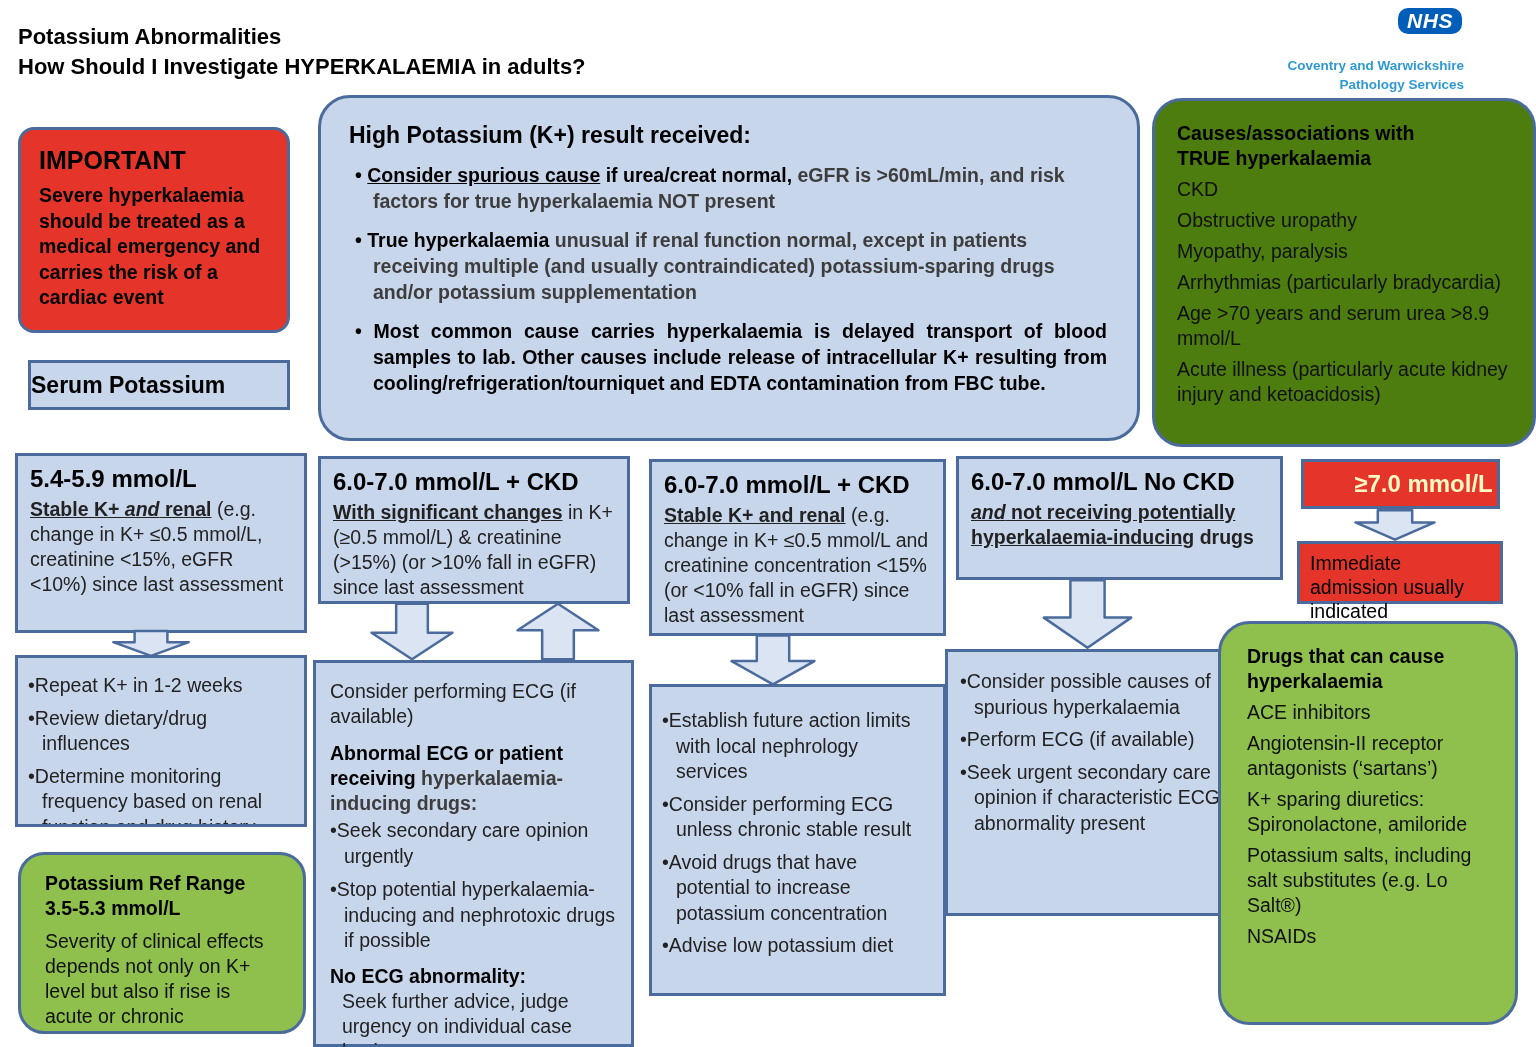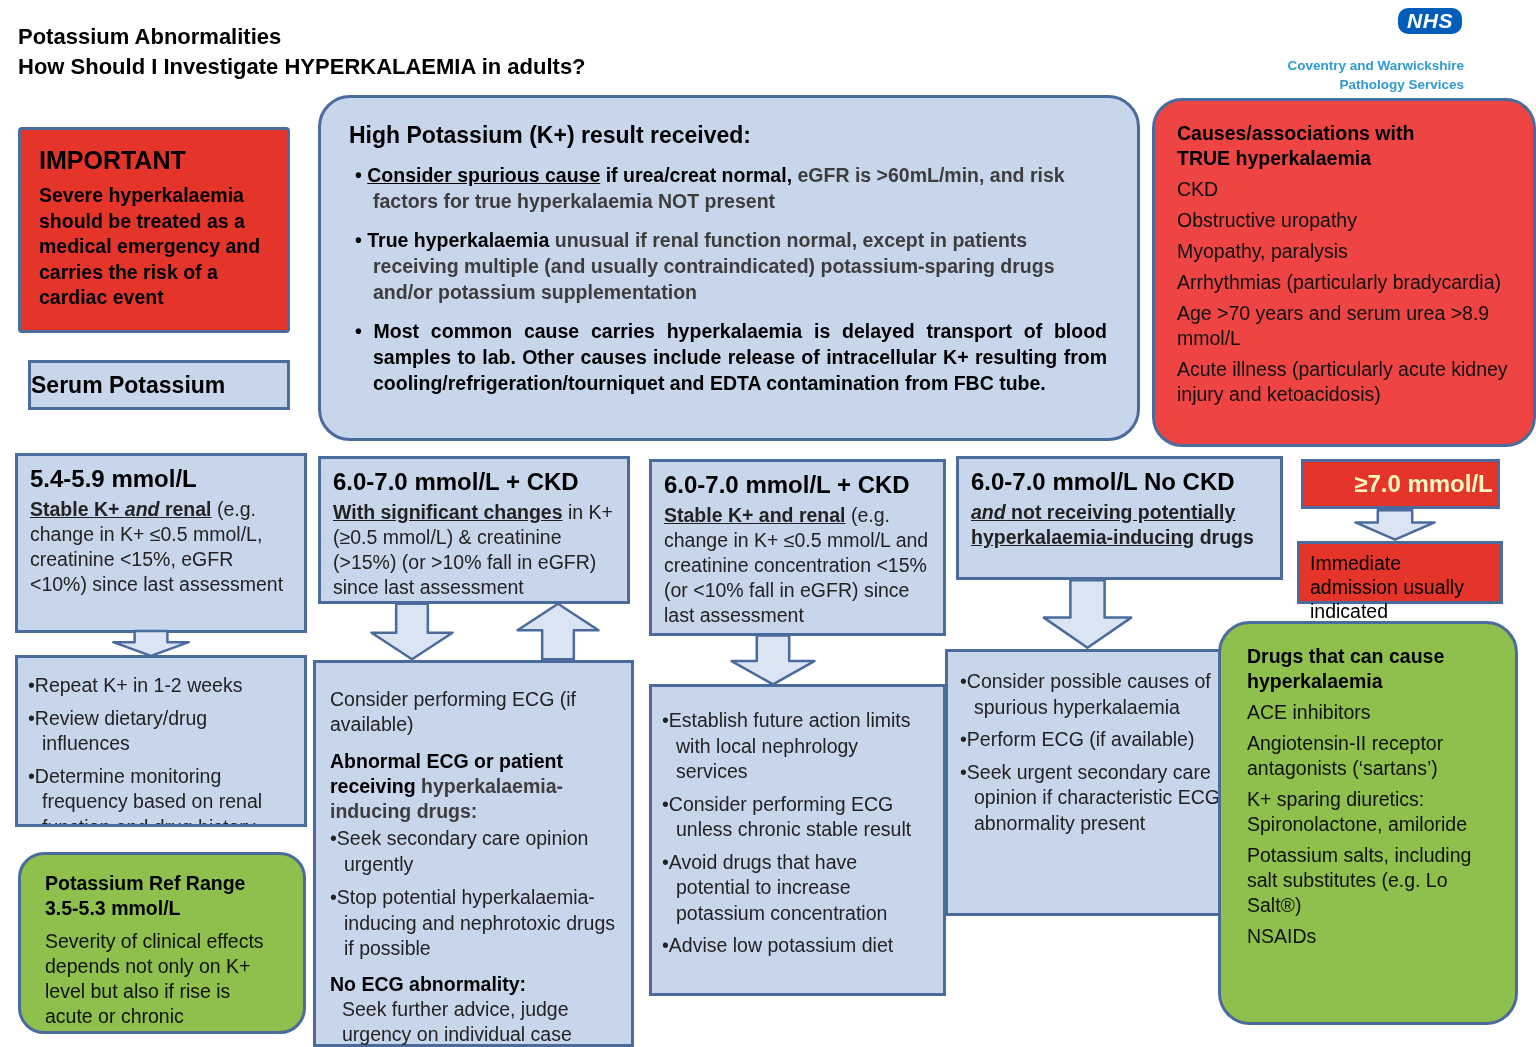--- a/index.html
+++ b/index.html
@@ -7,21 +7,21 @@
     position:relative; width:1536px; height:1047px; background:#ffffff;
     font-family:"Liberation Sans", sans-serif; color:#000; overflow:hidden;
   }
   .abs { position:absolute; box-sizing:border-box; }
   .box {
     position:absolute; box-sizing:border-box;
     background:#c8d6ec; border:3px solid #4a6b9c; color:#1a1a1a;
   }
   .rounded { border-radius:28px; }
   .red    { background:#e5352a; }
-  .yellow { background:#ef4444; }
+  .yellow { background:#4d7c0f; }
   .green  { background:#8fbf4d; }
 
   .title-line { font-size:22px; font-weight:bold; line-height:30px; color:#000; }
 
   .nhs-logo {
     background:#005eb8; color:#ffffff; font-weight:bold; font-style:italic;
     font-size:21px; text-align:center; line-height:26px; border-radius:10px;
     letter-spacing:0.5px;
   }
   .org-text {
@@ -72,21 +72,21 @@
     <div class="title-line">Potassium Abnormalities</div>
     <div class="title-line">How Should I Investigate HYPERKALAEMIA in adults?</div>
   </div>
 
   <div class="abs nhs-logo" style="left:1398px; top:8px; width:64px; height:26px;">NHS</div>
   <div class="abs org-text" style="left:1240px; top:56px; width:224px;">
     <div>Coventry and Warwickshire</div>
     <div>Pathology Services</div>
   </div>
 
-  <div class="box red rounded" style="left:18px; top:127px; width:272px; height:206px; border-radius:4px; padding:16px 18px;">
+  <div class="box red rounded" style="left:18px; top:127px; width:272px; height:206px; border-radius:16px; padding:16px 18px;">
     <div class="imp-head">IMPORTANT</div>
     <div class="imp-body">Severe hyperkalaemia should be treated as a medical emergency and carries the risk of a cardiac event</div>
   </div>
 
   <div class="box rounded" style="left:318px; top:95px; width:822px; height:346px; border-radius:32px; padding:24px 30px 20px 28px;">
     <div class="hk-title">High Potassium (K+) result received:</div>
     <ul class="hk">
       <li><span class="b u">Consider spurious cause</span><span class="b"> if urea/creat normal,</span><span class="b gy"> eGFR is &gt;60mL/min, and risk factors for true hyperkalaemia NOT present</span></li>
       <li><span class="b">True hyperkalaemia</span><span class="b gy"> unusual if renal function normal, except in patients receiving multiple (and usually contraindicated) potassium-sparing drugs and/or potassium supplementation</span></li>
       <li class="just gy">Most common cause carries hyperkalaemia is delayed transport of blood samples to lab. Other causes include release of intracellular K+ resulting from cooling/refrigeration/tourniquet and EDTA contamination from FBC tube.</li>
@@ -153,21 +153,21 @@
       <li>Review dietary/drug influences</li>
       <li>Determine monitoring frequency based on renal function and drug history</li>
     </ul>
   </div>
 
   <div class="box green rounded" style="left:18px; top:852px; width:288px; height:182px; border-radius:26px; padding:16px 24px;">
     <div class="panel-title">Potassium Ref Range 3.5-5.3 mmol/L</div>
     <div class="panel-item" style="margin-top:8px;">Severity of clinical effects depends not only on K+ level but also if rise is acute or chronic</div>
   </div>
 
-  <div class="box" style="left:313px; top:660px; width:321px; height:387px; padding:24px 14px;">
+  <div class="box" style="left:313px; top:660px; width:321px; height:387px; padding:16px 14px;">
     <div class="act-text">Consider performing ECG (if available)</div>
     <div class="act-head" style="margin-top:12px;"><span>Abnormal ECG or patient receiving </span><span class="gy">hyperkalaemia-inducing drugs:</span></div>
     <ul class="act" style="margin-top:0;">
       <li style="margin-top:2px;">Seek secondary care opinion urgently</li>
       <li style="margin-top:8px;">Stop potential hyperkalaemia-inducing and nephrotoxic drugs if possible</li>
     </ul>
     <div class="act-head" style="margin-top:10px;">No ECG abnormality:</div>
     <div class="act-text" style="padding-left:12px;">Seek further advice, judge urgency on individual case basis</div>
   </div>
 

